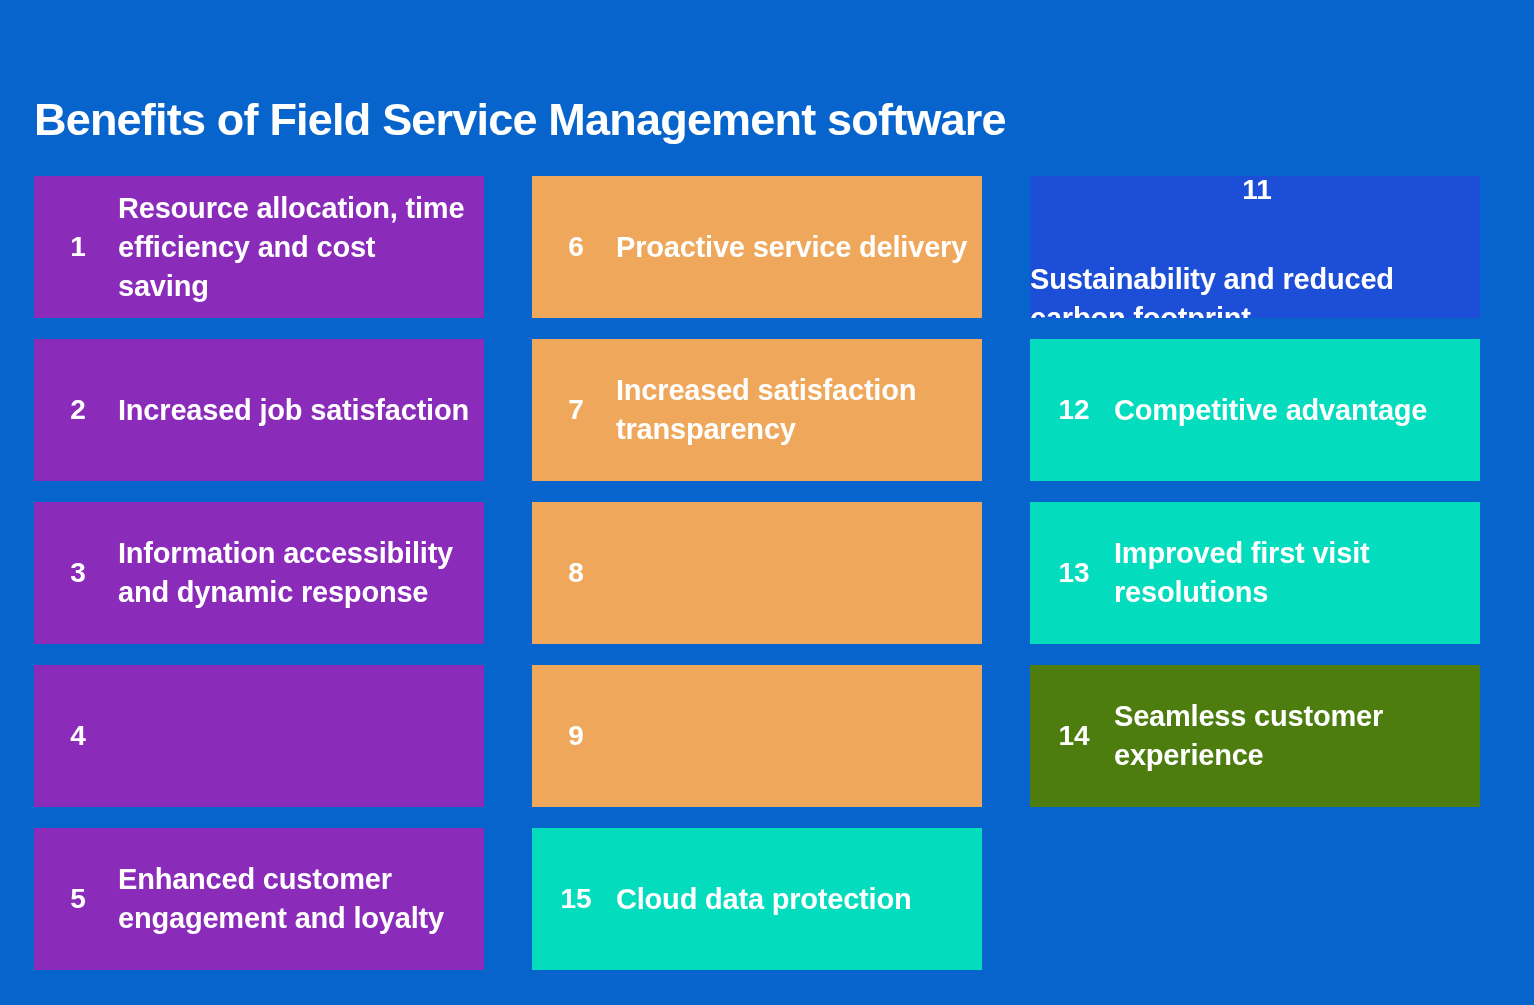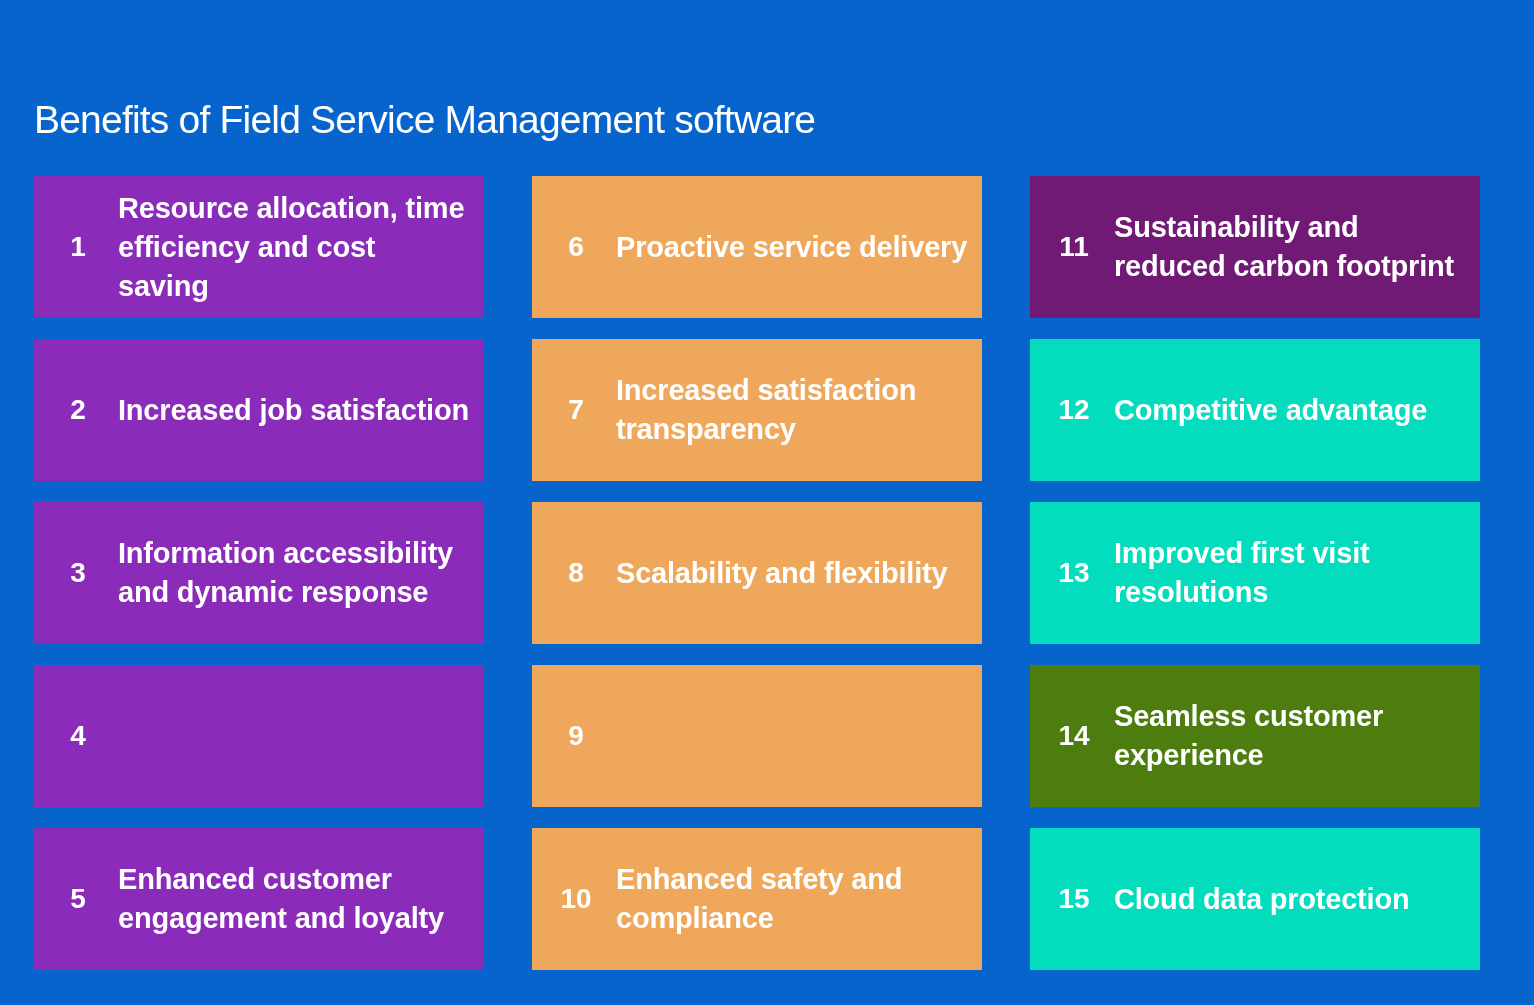--- a/index.html
+++ b/index.html
@@ -23,22 +23,22 @@
   }
 
   
   #page-title {
     position: absolute;
     left: 34px;
     top: 82px;
     width: 1470px;
     height: 76px;
     color: #ffffff;
-    font-size: 39px;
-    font-weight: normal;
+    font-size: 45px;
+    font-weight: bold;
     letter-spacing: -0.8px;
     line-height: 76px;
     white-space: nowrap;
   }
 
   
   #cards-grid {
     position: absolute;
     left: 34px;
     top: 176px;
@@ -91,21 +91,21 @@
 
   <div id="cards-grid">
       <div class="card col-purple" style="background: rgb(139, 43, 185);">
         <div class="card-number">1</div>
         <div class="card-label">Resource allocation, time efficiency and cost saving</div>
       </div>
       <div class="card col-orange" style="background: rgb(239, 168, 91);">
         <div class="card-number">6</div>
         <div class="card-label">Proactive service delivery</div>
       </div>
-      <div class="card col-teal" style="background: #701a75;">
+      <div class="card col-teal" style="background: #1d4ed8; flex-direction: column;">
         <div class="card-number">11</div>
         <div class="card-label">Sustainability and reduced carbon footprint</div>
       </div>
       <div class="card col-purple" style="background: rgb(139, 43, 185);">
         <div class="card-number">2</div>
         <div class="card-label">Increased job satisfaction</div>
       </div>
       <div class="card col-orange" style="background: rgb(239, 168, 91);">
         <div class="card-number">7</div>
         <div class="card-label">Increased satisfaction transparency</div>
@@ -113,43 +113,38 @@
       <div class="card col-teal" style="background: rgb(4, 220, 190);">
         <div class="card-number">12</div>
         <div class="card-label">Competitive advantage</div>
       </div>
       <div class="card col-purple" style="background: rgb(139, 43, 185);">
         <div class="card-number">3</div>
         <div class="card-label">Information accessibility and dynamic response</div>
       </div>
       <div class="card col-orange" style="background: rgb(239, 168, 91);">
         <div class="card-number">8</div>
-        <div class="card-label">Scalability and flexibility</div>
       </div>
       <div class="card col-teal" style="background: rgb(4, 220, 190);">
         <div class="card-number">13</div>
         <div class="card-label">Improved first visit resolutions</div>
       </div>
       <div class="card col-purple" style="background: rgb(139, 43, 185);">
         <div class="card-number">4</div>
       </div>
       <div class="card col-orange" style="background: rgb(239, 168, 91);">
         <div class="card-number">9</div>
       </div>
       <div class="card col-teal" style="background: #4d7c0f;">
         <div class="card-number">14</div>
         <div class="card-label">Seamless customer experience</div>
       </div>
       <div class="card col-purple" style="background: rgb(139, 43, 185);">
         <div class="card-number">5</div>
         <div class="card-label">Enhanced customer engagement and loyalty</div>
       </div>
-      <div class="card col-orange" style="background: rgb(239, 168, 91);">
-        <div class="card-number">10</div>
-        <div class="card-label">Enhanced safety and compliance</div>
-      </div>
       <div class="card col-teal" style="background: rgb(4, 220, 190);">
         <div class="card-number">15</div>
         <div class="card-label">Cloud data protection</div>
       </div>
     </div>
 
 </div>
 
 </body></html>

